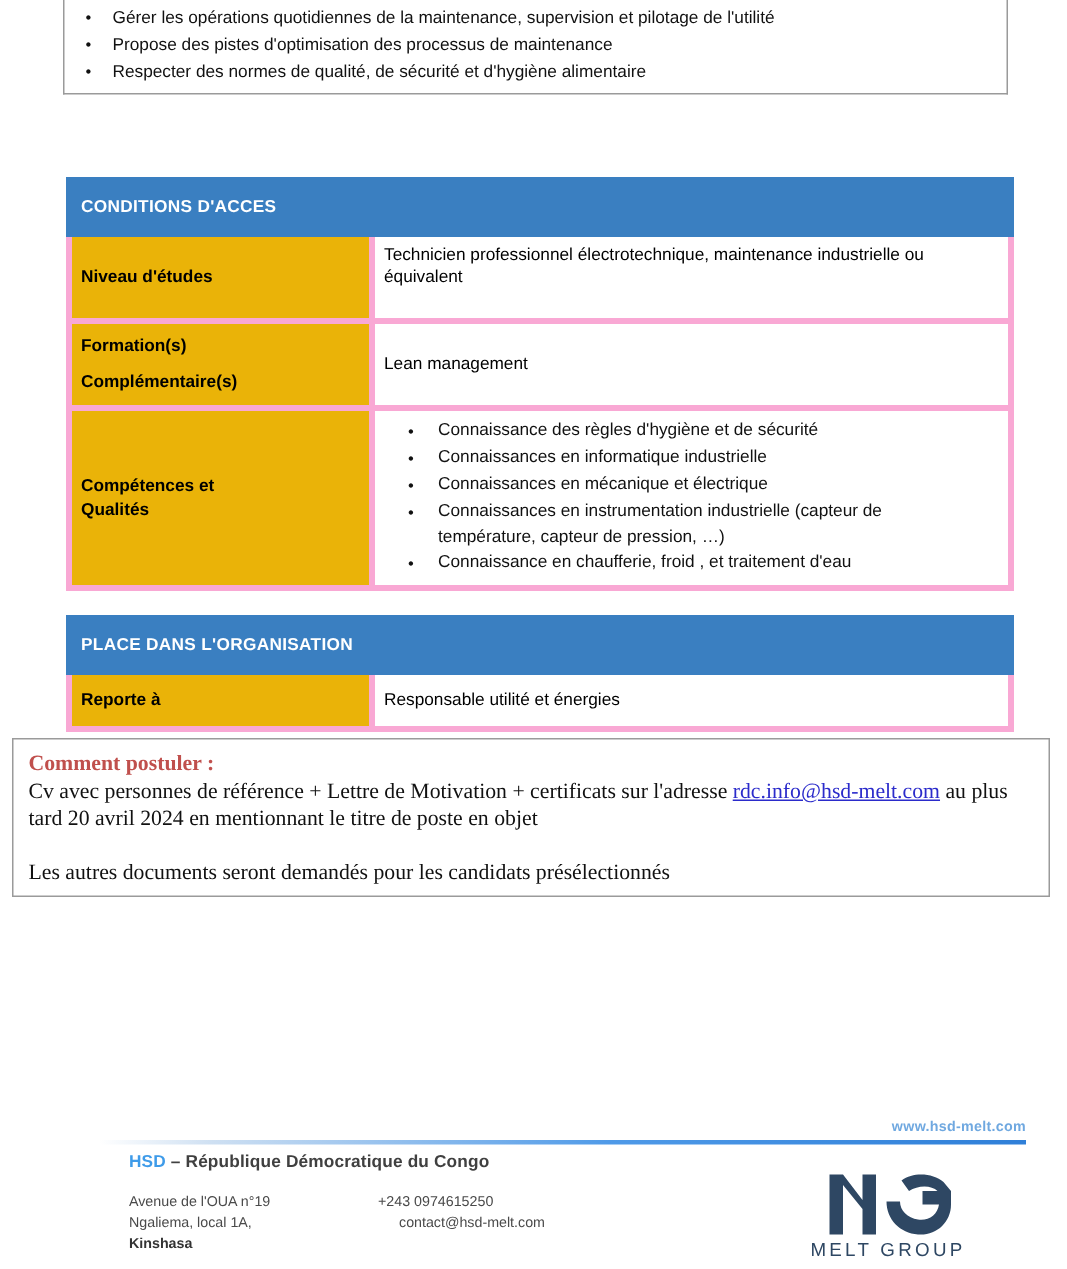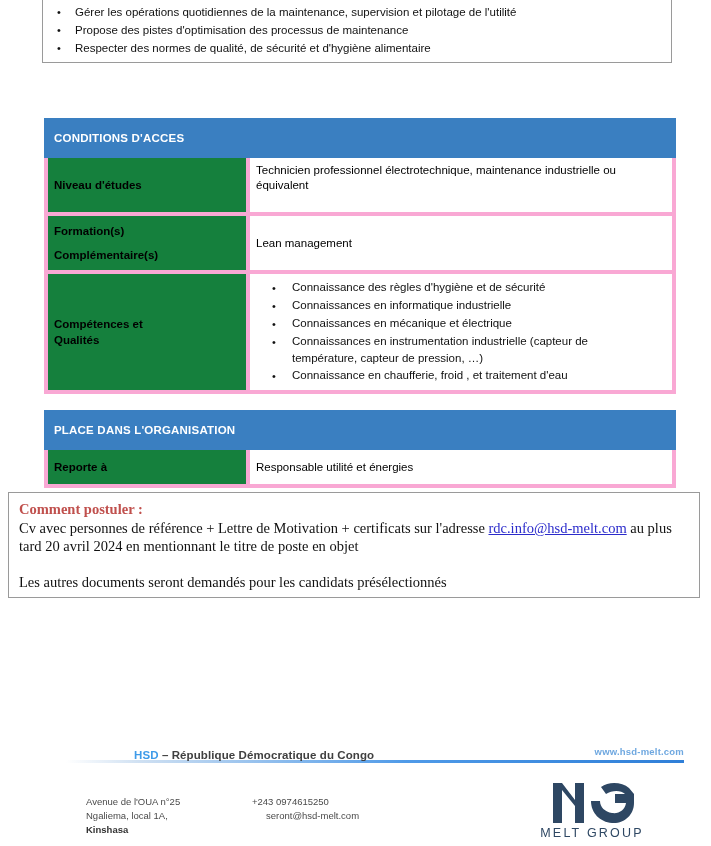--- a/index.html
+++ b/index.html
@@ -63,21 +63,21 @@
     color: #ffffff;
     font-weight: bold;
     font-size: 11.5px;
     letter-spacing: 0.2px;
     height: 24px;
     padding: 4px 6px;
     border-color: #3A7FC1;
   }
   td.hdr.blank { }
   td.lbl {
-    background: #15803d;
+    background: #eab308;
     font-weight: bold;
     font-size: 11.5px;
     width: 202px;
   }
   td.val {
     background: #ffffff;
     line-height: 15px;
   }
   td.val.top { vertical-align: top; }
   .cell-lines div { line-height: 16px; }
@@ -142,26 +142,25 @@
   }
   #footer-rule {
     left: 66px;
     top: 760px;
     width: 618px;
     height: 3px;
     background: linear-gradient(to right, #ffffff 0%, #cfe0f2 12%, #4f9ae8 55%, #2f7fd8 100%);
   }
   #footer-company {
     left: 86px;
-    top: 749px;
+    top: 769px;
     font-size: 11.5px;
     font-weight: bold;
     color: #404040;
     letter-spacing: 0.1px;
-    margin-left: 48px;
   }
   #footer-company .hsd { color: #3E9BE9; }
   #footer-addr {
     left: 86px;
     top: 795px;
     font-size: 9.5px;
     line-height: 14px;
     color: #4a4a4a;
   }
   #footer-addr .bold { font-weight: bold; color: #333; }
@@ -292,28 +291,28 @@
   <div id="postuler-body"><span>Cv avec personnes de référence + Lettre de Motivation + certificats sur l'adresse </span><a href="#" id="postuler-link">rdc.info@hsd-melt.com</a><span> au plus tard 20 avril 2024 en mentionnant le titre de poste en objet</span></div>
   <div id="postuler-extra">Les autres documents seront demandés pour les candidats présélectionnés</div>
 </div>
 
 <div class="abs" id="footer-url">www.hsd-melt.com</div>
 <div class="abs" id="footer-rule"></div>
 
 <div class="abs" id="footer-company"><span class="hsd">HSD</span><span> – République Démocratique du Congo</span></div>
 
 <div class="abs" id="footer-addr">
-  <div>Avenue de l'OUA n°25</div>
+  <div>Avenue de l'OUA n°19</div>
   <div>Ngaliema, local 1A,</div>
   <div class="bold">Kinshasa</div>
 </div>
 
 <div class="abs" id="footer-contact">
   <div>+243 0974615250</div>
-  <div class="indent">seront@hsd-melt.com</div>
+  <div class="indent">contact@hsd-melt.com</div>
 </div>
 
 <div class="abs" id="footer-logo">
   <svg id="logo-mark" width="86" height="42" viewBox="0 0 86 42">
 
     <path d="M4 41 L4 1 L13 1 L26 18 L26 1 L35 1 L35 41 L26 41 L26 24 L13 8 L13 41 Z" fill="#2E4763"></path>
 
     <path d="M80 6 C73 0 60 -1 52 5 L57 12 C63 8 72 8 76 12 L66 12 L66 21 L77 21 C76 28 70 32 63 31 C56 30 51 25 51 19 L42 19 C42 31 51 40 63 41 C75 42 85 33 85 21 L85 12 Z" fill="#2E4763"></path>
   </svg>
   <div id="logo-text">MELT GROUP</div>

